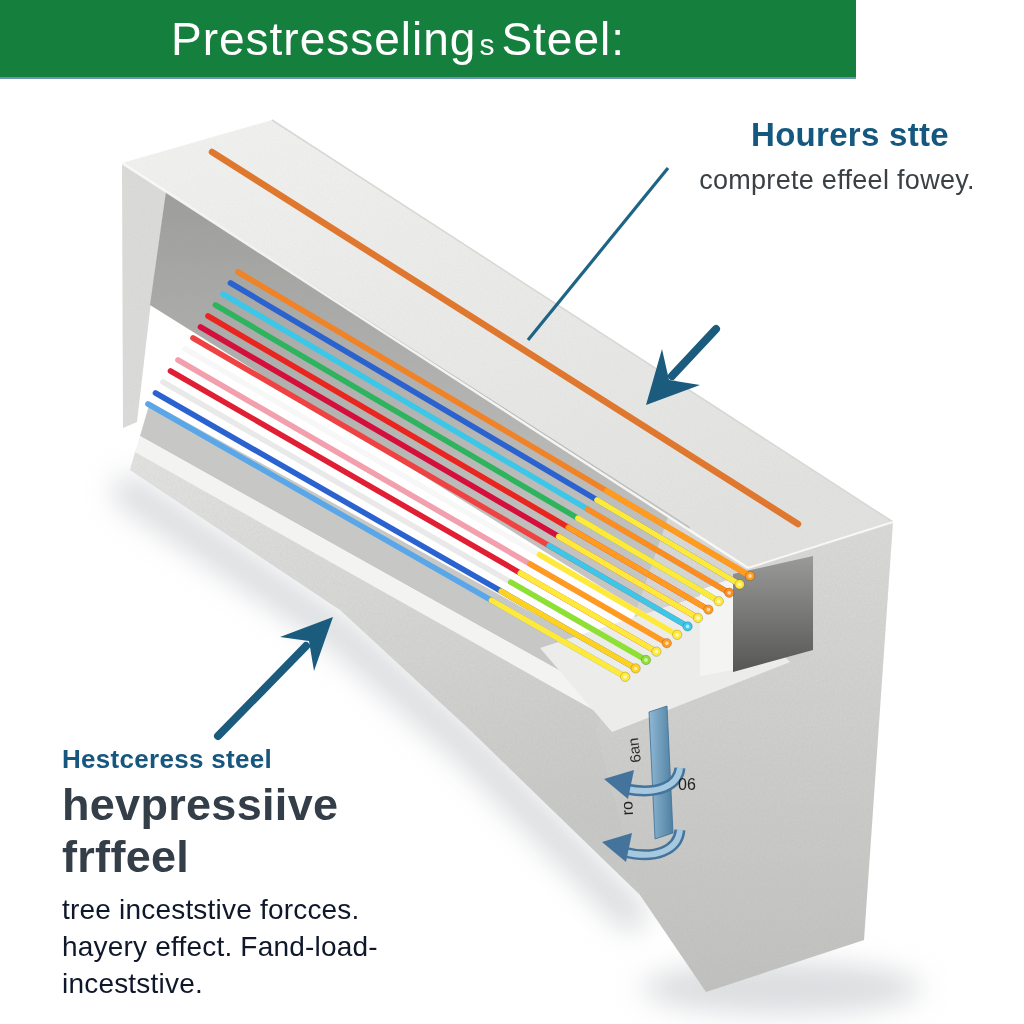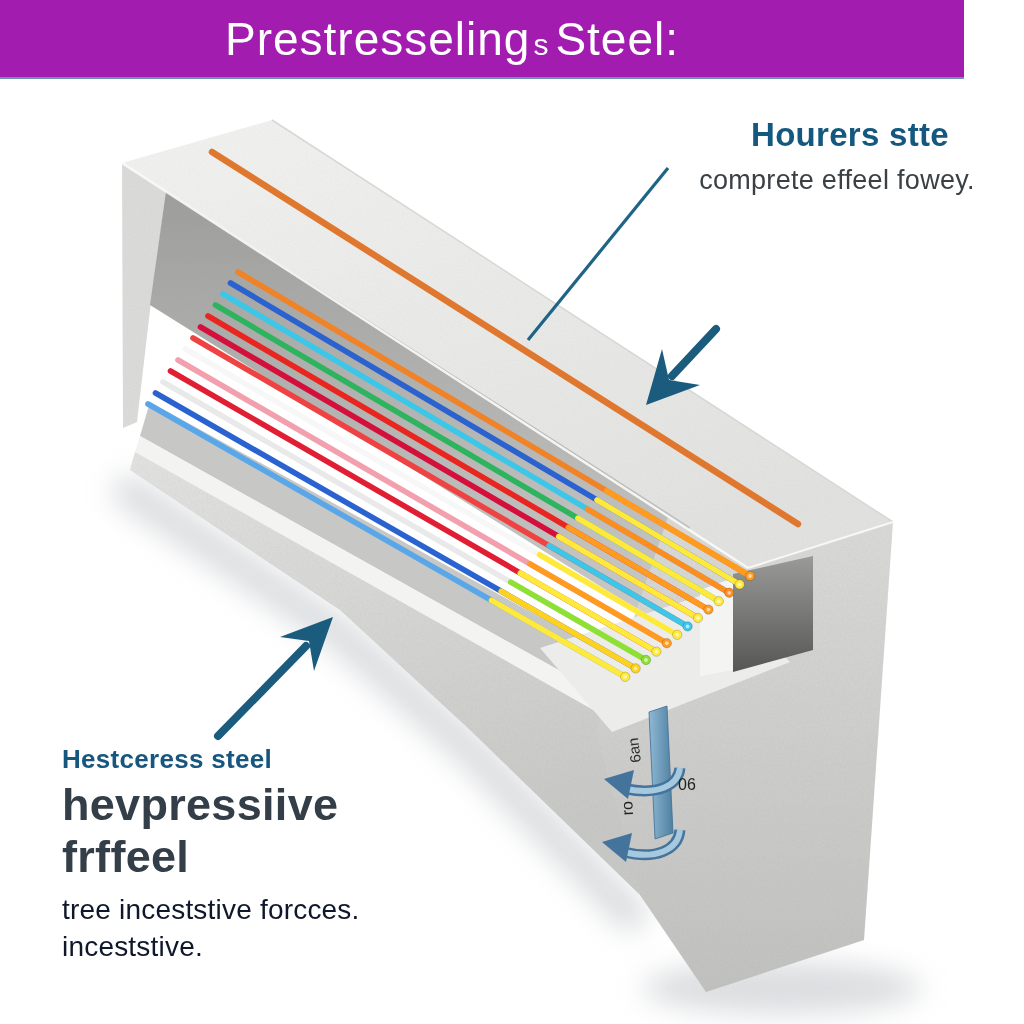--- a/index.html
+++ b/index.html
@@ -1,22 +1,22 @@
 <!DOCTYPE html>
 <html><head>
 <meta charset="utf-8">
 <style>
   html,body{margin:0;padding:0;background:#ffffff;}
   body{width:1024px;height:1024px;position:relative;overflow:hidden;
        font-family:"Liberation Sans",sans-serif;}
   .stage{position:absolute;inset:0;width:1024px;height:1024px;}
 
   
-  .header{position:absolute;left:0;top:0;width:964px;height:77px;
-          background:#a21caf;border-bottom:2px solid #6d92b4;
+  .header{position:absolute;left:0;top:0;width:856px;height:77px;
+          background:#15803d;border-bottom:2px solid #6d92b4;
           display:flex;align-items:center;justify-content:center;}
   .title{color:#ffffff;font-size:46px;font-weight:500;letter-spacing:1px;
          padding-right:60px;white-space:nowrap;}
   .title .small-s{font-size:30px;font-weight:400;margin:0 6px 0 3px;}
 
   
   .diagram{position:absolute;left:0;top:0;width:1024px;height:1024px;}
 
   
   .callout{position:absolute;}
@@ -197,16 +197,17 @@
 
   <div class="callout callout-tr">
     <div class="co-heading">Hourers stte</div>
     <div class="co-line">comprete effeel fowey.</div>
   </div>
 
   <div class="callout callout-bl">
     <div class="co-heading">Hestceress steel</div>
     <div class="co-subheading">hevpressiive frffeel</div>
     <div class="co-line">tree inceststive forcces.</div>
+    <div class="co-line">hayery effect. Fand-load-</div>
     <div class="co-line">inceststive.</div>
   </div>
 
 </div>
 
 </body></html>

